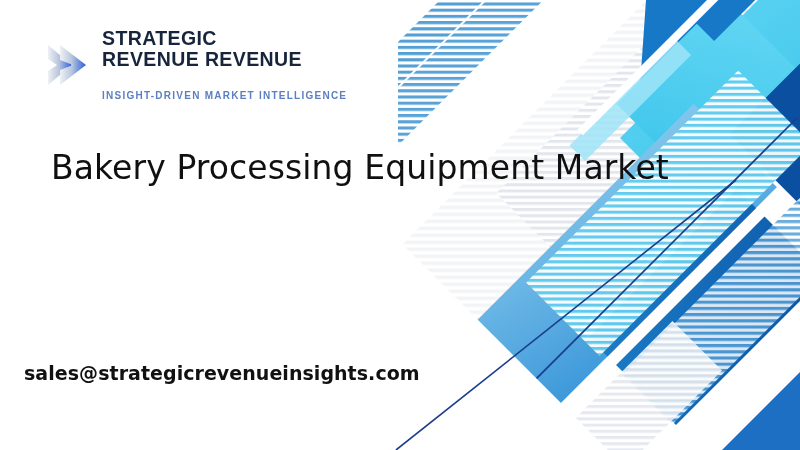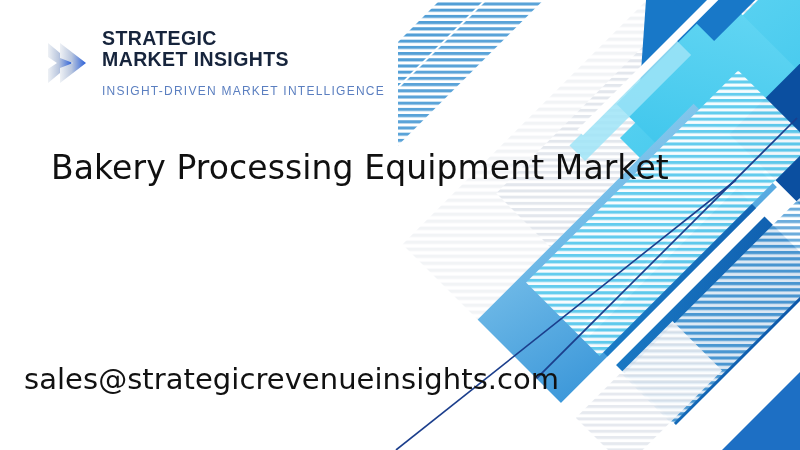--- a/index.html
+++ b/index.html
@@ -52,24 +52,24 @@
   .logo-word {
     font-family: "Liberation Sans", sans-serif;
     font-weight: 700;
     font-size: 19.5px;
     letter-spacing: 0.4px;
     color: #16243c;
     line-height: 1.06;
     white-space: nowrap;
   }
   .logo-tagline {
-    margin-top: 16px;
+    margin-top: 22px;
     font-family: "Liberation Sans", sans-serif;
-    font-weight: 400;
-    font-size: 12px;
+    font-weight: 700;
+    font-size: 10px;
     letter-spacing: 1.25px;
     color: #5b7fc0;
     white-space: nowrap;
   }
 
   
   .headline {
     position: absolute;
     left: 51px;
     top: 148px;
@@ -82,22 +82,22 @@
     white-space: nowrap;
     z-index: 6;
   }
 
   
   .email {
     position: absolute;
     left: 24px;
     top: 362px;
     font-family: "DejaVu Sans", sans-serif;
-    font-weight: 400;
-    font-size: 29px;
+    font-weight: 700;
+    font-size: 19px;
     color: #111111;
     letter-spacing: 0.05px;
     white-space: nowrap;
     z-index: 6;
   }
 </style>
 </head>
 <body>
 
 <div id="slide">
@@ -254,21 +254,21 @@
           <stop offset="0%" stop-color="#eef1f5"></stop>
           <stop offset="45%" stop-color="#b9c6de"></stop>
           <stop offset="100%" stop-color="#2a5fd8"></stop>
         </linearGradient>
       </defs>
       <path d="M2,4 L26,24 L2,44 L2,30 L11,24 L2,18 Z" fill="url(#gMark)"></path>
       <path d="M14,4 L40,24 L14,44 L14,29 L27,24 L14,19 Z" fill="url(#gMark)"></path>
     </svg>
     <div class="logo-text">
       <div class="logo-word">STRATEGIC</div>
-      <div class="logo-word">MARKET INSIGHTS</div>
+      <div class="logo-word">REVENUE REVENUE</div>
       <div class="logo-tagline">INSIGHT-DRIVEN MARKET INTELLIGENCE</div>
     </div>
   </div>
 
   <div class="headline">Bakery Processing Equipment Market</div>
 
   <div class="email">sales@strategicrevenueinsights.com</div>
 
 </div>
 

